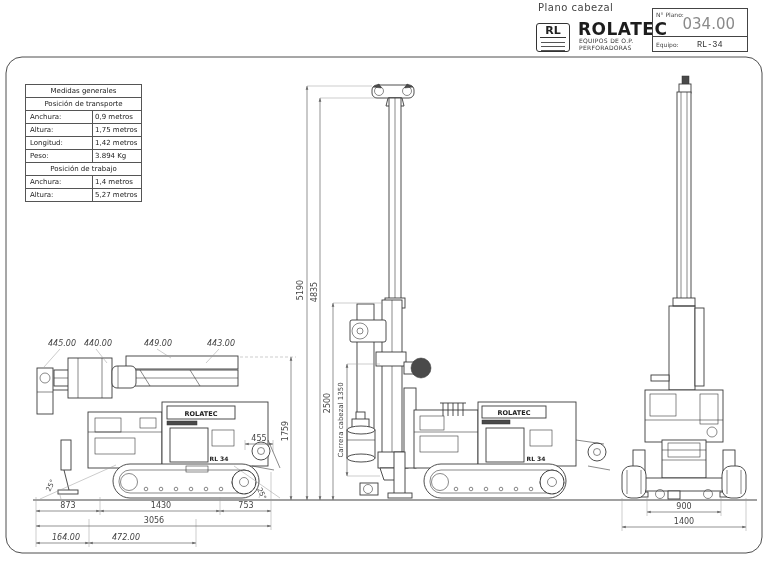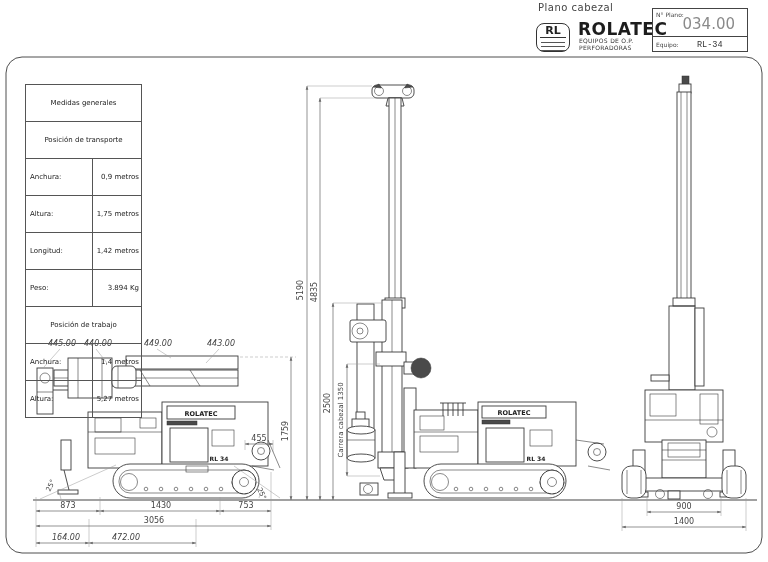--- a/index.html
+++ b/index.html
@@ -1,38 +1,38 @@
 <!DOCTYPE html>
 <html><head>
 <meta charset="utf-8">
 <style>
   html,body{margin:0;padding:0;background:#fff;}
   #stage{position:relative;width:768px;height:562px;background:#fff;
          font-family:"DejaVu Sans",sans-serif;color:#333;overflow:hidden;}
   
   .plano-title{position:absolute;left:538px;top:2px;width:76px;font-size:10px;color:#444;letter-spacing:.5px;}
-  .logo-box{position:absolute;left:536px;top:23px;width:34px;height:29px;border:1.4px solid #333;border-radius:8px;box-sizing:border-box;text-align:center;}
+  .logo-box{position:absolute;left:536px;top:23px;width:34px;height:29px;border:1.4px solid #333;border-radius:3px;box-sizing:border-box;text-align:center;}
   .logo-rl{font-size:11px;font-weight:bold;color:#222;line-height:12px;border-bottom:1px solid #333;margin:1px 3px 0 3px;}
   .logo-stripes{margin:1px 4px;}
   .logo-stripes div{height:3px;border-bottom:1px solid #555;}
   .brand{position:absolute;left:578px;top:19px;font-size:17px;font-weight:bold;color:#1d1d1d;letter-spacing:.5px;}
   .brand-sub{position:absolute;left:579px;top:38px;font-size:6px;color:#333;line-height:6.5px;letter-spacing:.3px;}
   .plano-box{position:absolute;left:652px;top:8px;width:96px;height:44px;border:1.2px solid #444;box-sizing:border-box;}
   .plano-box .row1{height:27px;border-bottom:1px solid #444;position:relative;}
   .plano-box .row2{height:15px;position:relative;}
   .fld-label{position:absolute;left:3px;top:2px;font-size:6px;color:#444;}
   .plano-no{position:absolute;right:12px;top:6px;font-size:15px;color:#8a8a8a;}
   .equipo-val{position:absolute;left:44px;top:3px;font-size:8.5px;color:#333;font-family:Liberation Mono, monospace;}
   .plano-box .row2 .fld-label{top:4px;}
   
   .mtable{position:absolute;left:25px;top:84px;border-collapse:collapse;}
-  .mtable td,.mtable th{border:1px solid #555;font-size:7px;font-weight:normal;color:#222;height:12px;padding:12px 2px;white-space:nowrap;}
+  .mtable td,.mtable th{border:1px solid #555;font-size:7px;font-weight:normal;color:#222;height:12px;padding:0 2px;white-space:nowrap;}
   .mtable th{text-align:center;}
   .mtable .lbl{width:60px;text-align:left;padding-left:4px;margin-top:16px;}
-  .mtable .val{width:44px;text-align:right;}
+  .mtable .val{width:44px;text-align:left;}
   
   svg{position:absolute;left:0;top:0;}
   .m{stroke:#3a3a3a;stroke-width:.9;fill:none;}
   .mf{stroke:#3a3a3a;stroke-width:.9;fill:#fff;}
   .mt{stroke:#3a3a3a;stroke-width:.6;fill:none;}
   .dk{fill:#4a4a4a;stroke:#333;stroke-width:.5;}
   .dim{stroke:#666;stroke-width:.7;fill:none;}
   .ext{stroke:#999;stroke-width:.5;fill:none;}
   .dimtext{font-size:8px;fill:#444;}
   .dimsmall{font-size:7px;fill:#444;}

